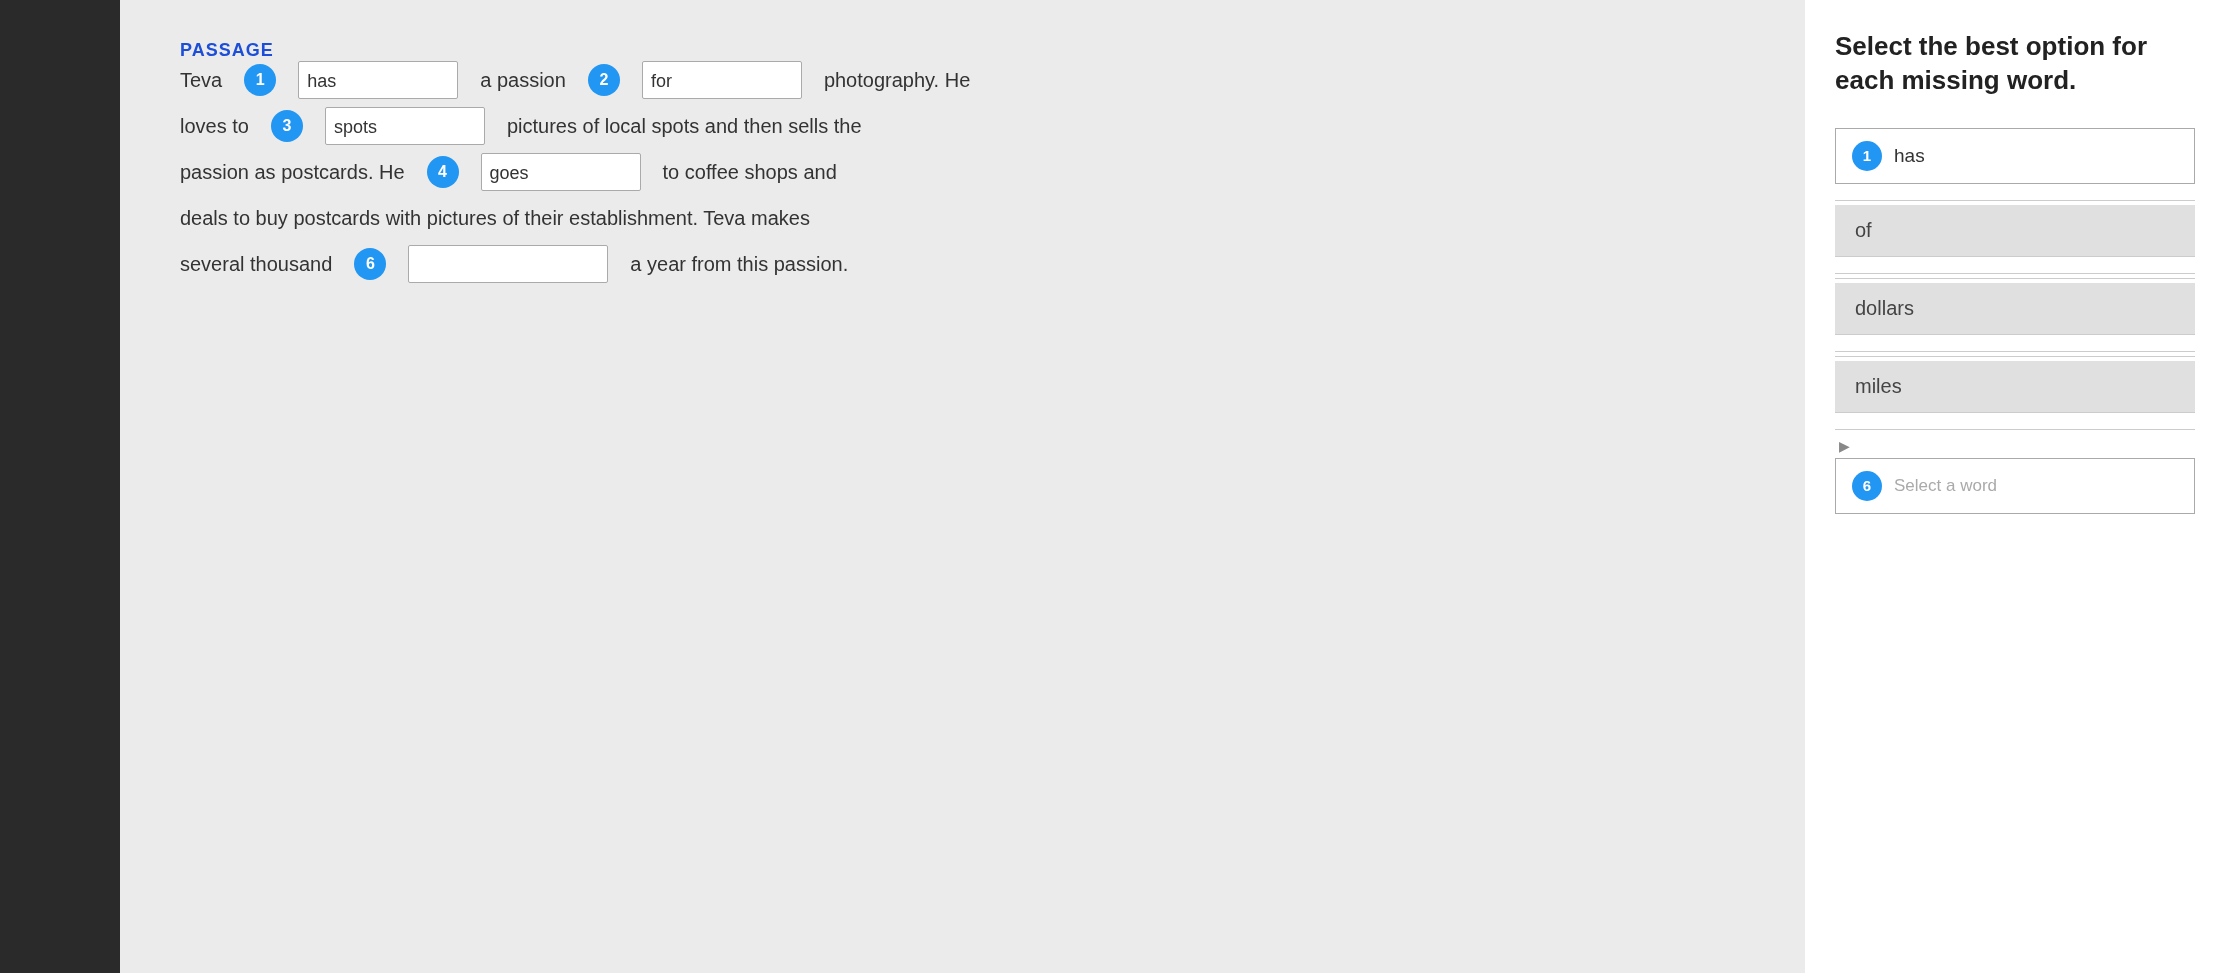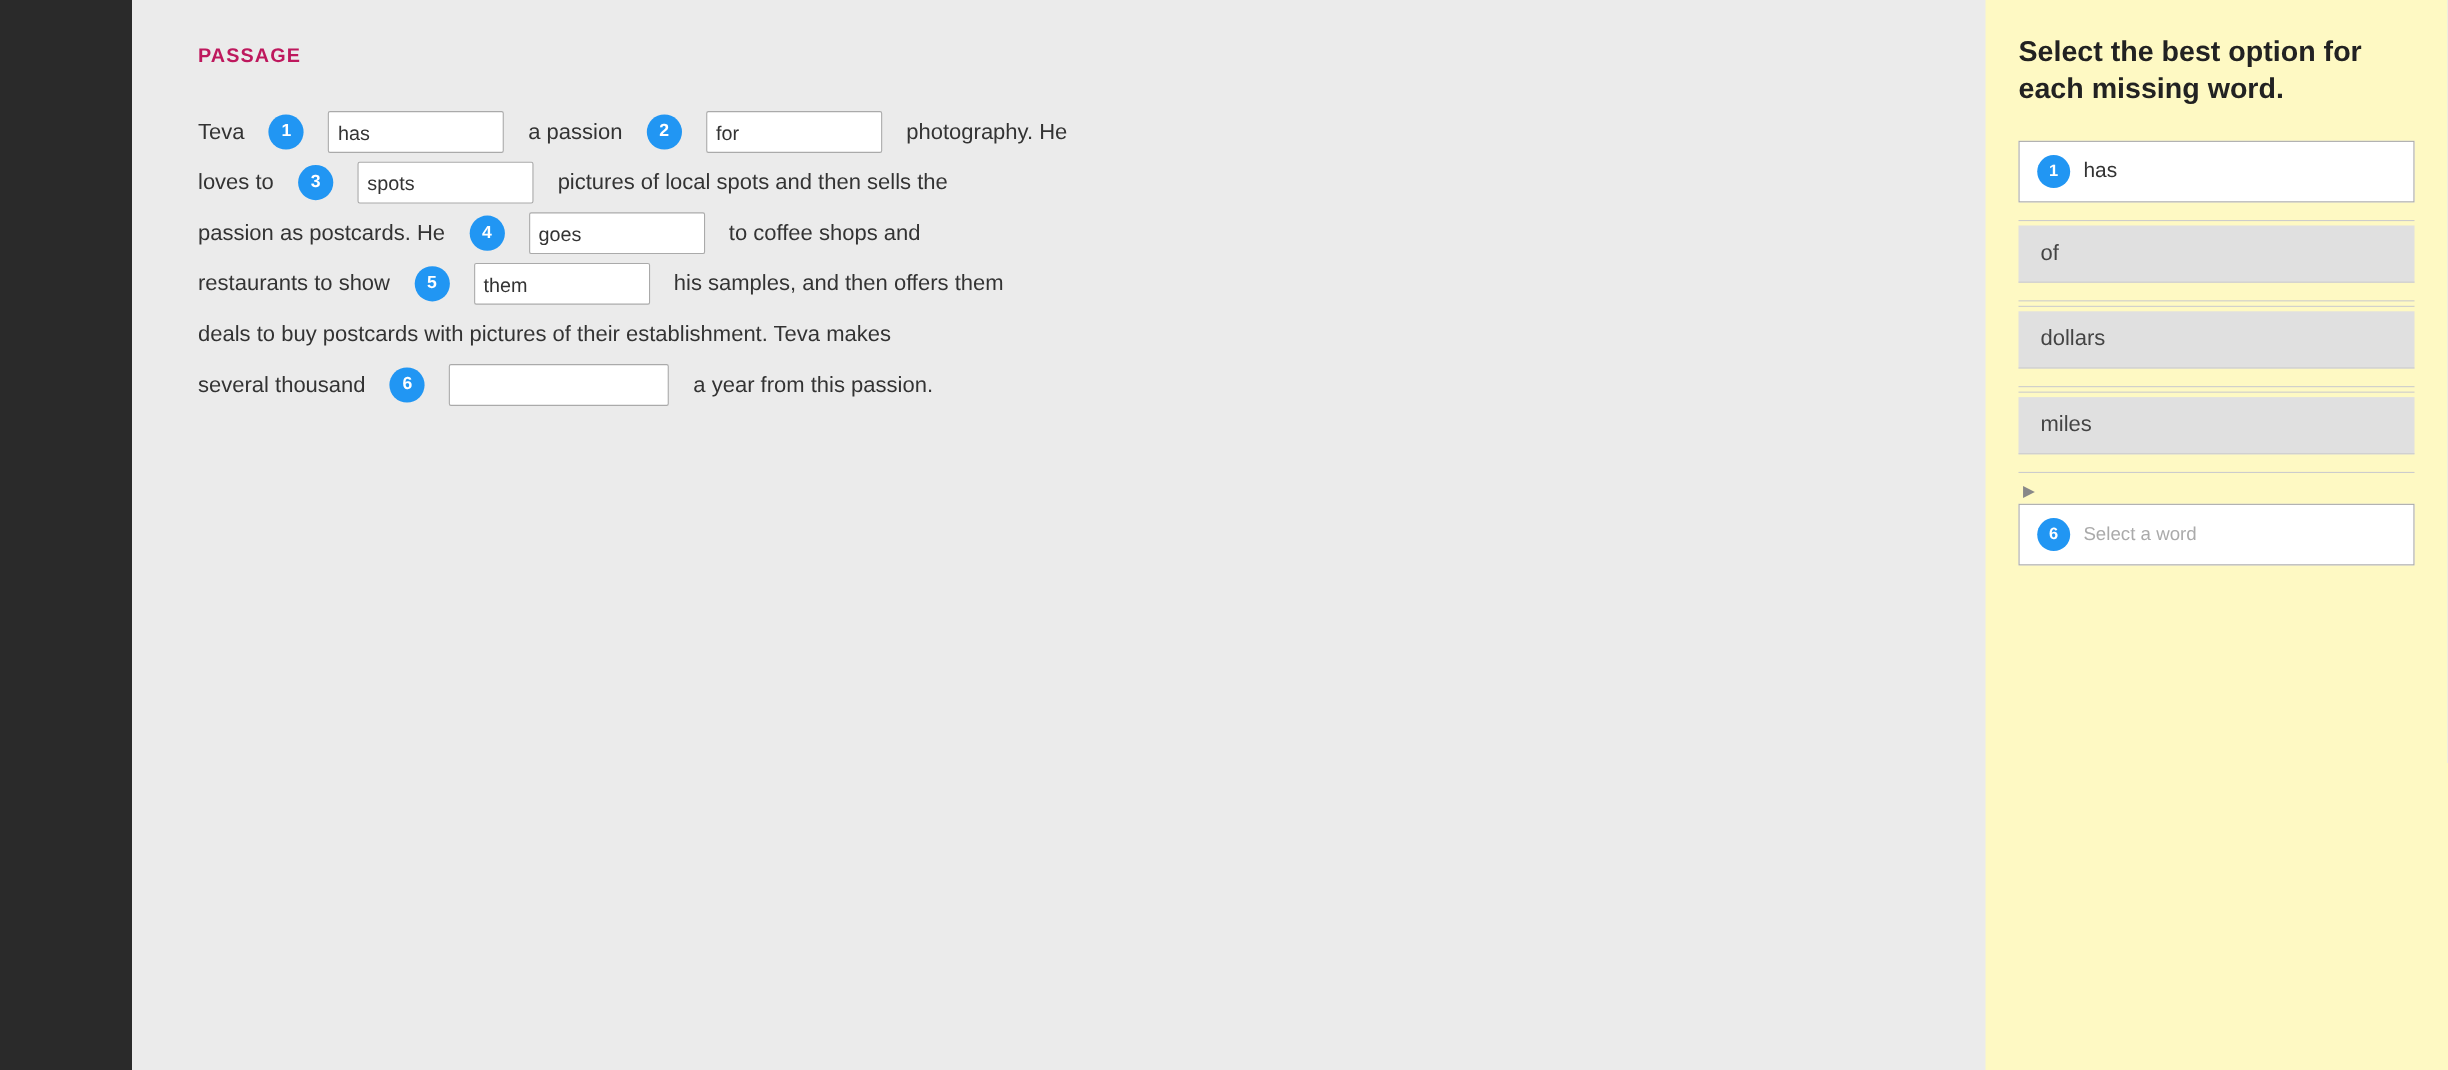--- a/index.html
+++ b/index.html
@@ -21,23 +21,22 @@
     .main-content {
       flex: 1;
       background: #ebebeb;
       padding: 40px 60px;
       overflow-y: auto;
     }
 
     .passage-label {
       font-size: 18px;
       font-weight: 700;
-      color: #be185d;
+      color: #1d4ed8;
       letter-spacing: 1px;
-      margin-bottom: 40px;
     }
 
     .passage-text {
       font-size: 20px;
       color: #333;
       line-height: 1.9;
     }
 
     .passage-line {
       display: flex;
@@ -78,21 +77,21 @@
       color: #333;
     }
 
     .word-text {
       font-size: 20px;
       color: #333;
     }
 
     .right-panel {
       width: 420px;
-      background: #fef9c3;
+      background: #ffffff;
       padding: 30px 30px;
       flex-shrink: 0;
       overflow-y: auto;
     }
 
     .right-title {
       font-size: 26px;
       font-weight: 700;
       color: #222;
       margin-bottom: 30px;
@@ -206,26 +205,20 @@
       <span class="word-text">pictures of local spots and then sells the</span>
     </div>
 
     <div class="passage-line">
       <span class="word-text">passion as postcards. He</span>
       <span class="number-badge">4</span>
       <span class="fill-box filled">goes</span>
       <span class="word-text">to coffee shops and</span>
     </div>
 
-    <div class="passage-line">
-      <span class="word-text">restaurants to show</span>
-      <span class="number-badge">5</span>
-      <span class="fill-box filled">them</span>
-      <span class="word-text">his samples, and then offers them</span>
-    </div>
 
     <div class="passage-line">
       <span class="word-text">deals to buy postcards with pictures of their establishment. Teva makes</span>
     </div>
 
     <div class="passage-line">
       <span class="word-text">several thousand</span>
       <span class="number-badge">6</span>
       <span class="fill-box" style="min-width:200px;"></span>
       <span class="word-text">a year from this passion.</span>

